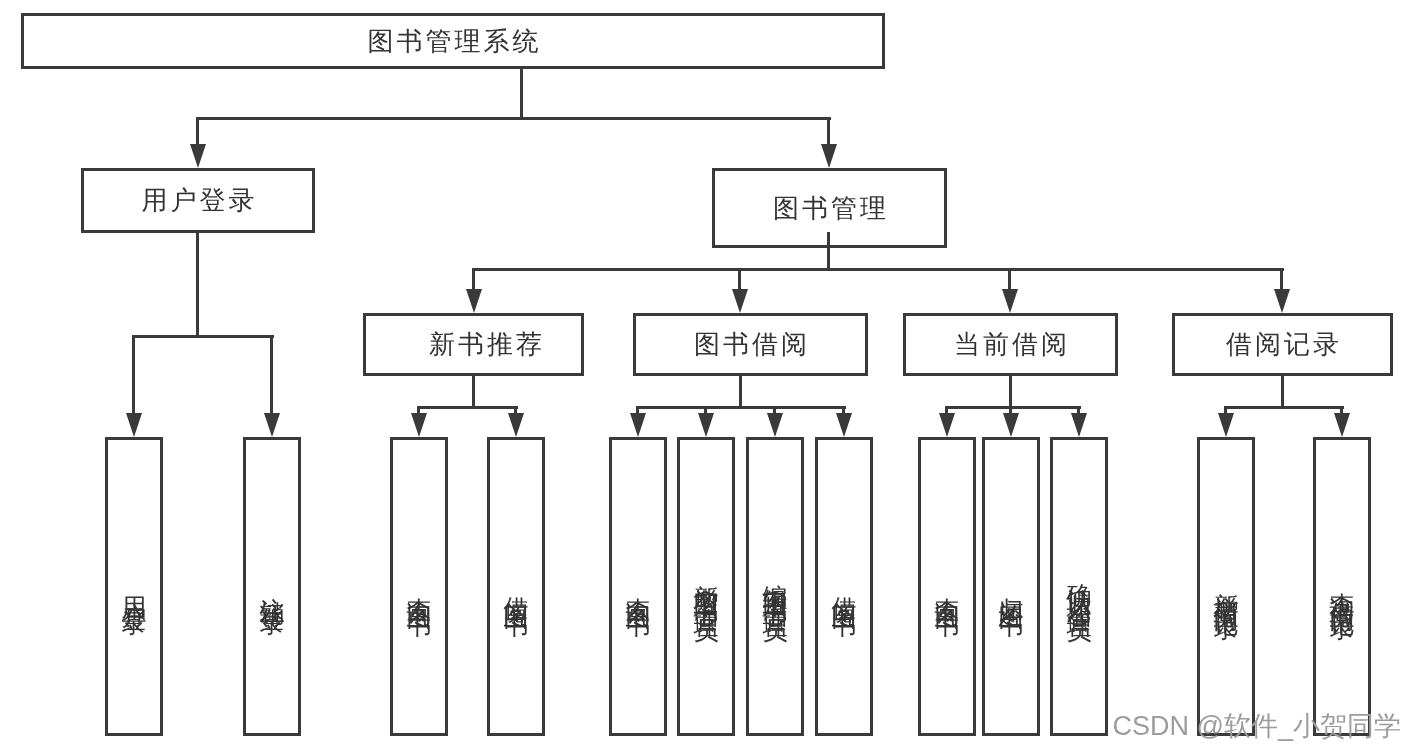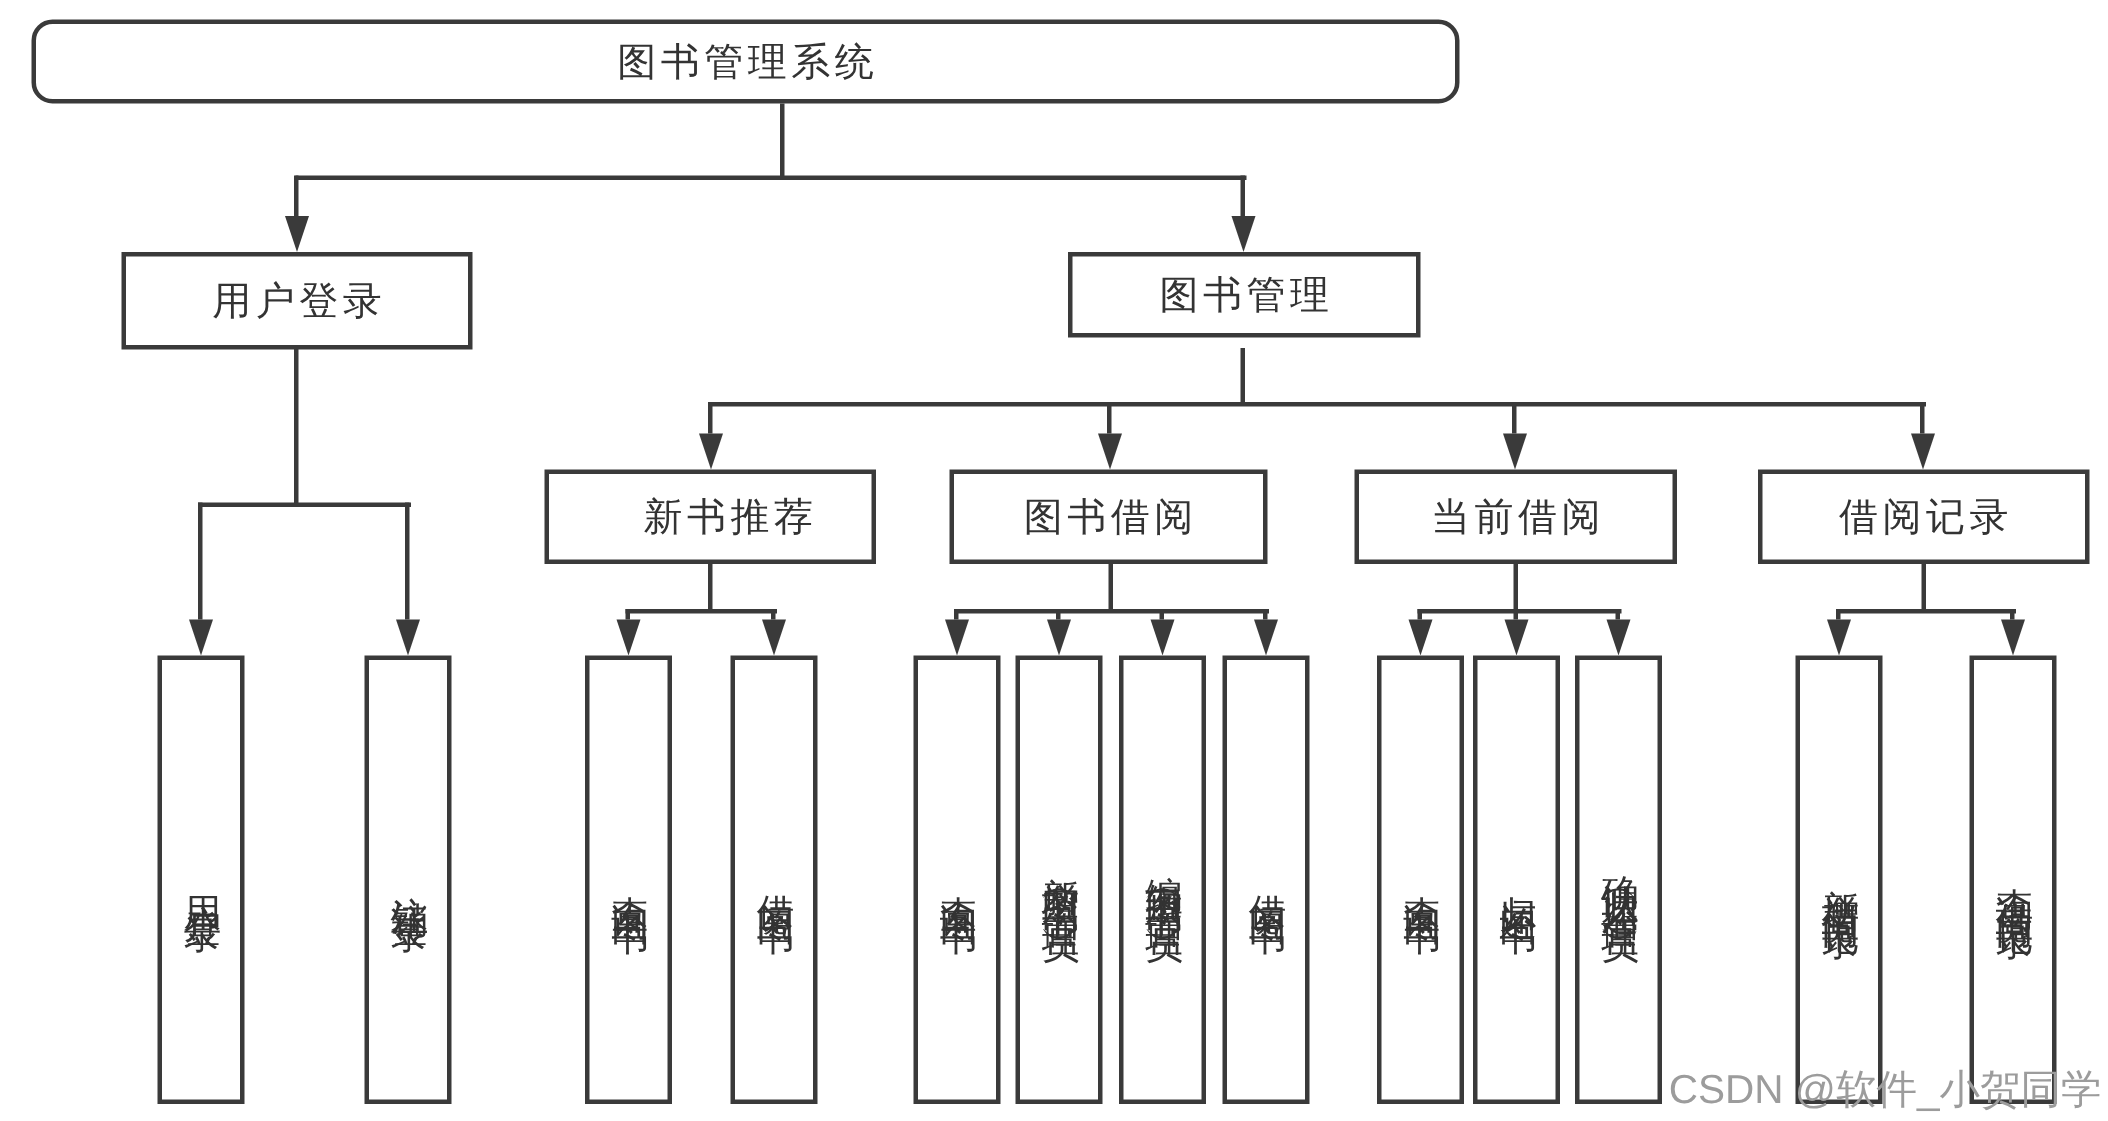--- a/index.html
+++ b/index.html
@@ -59,44 +59,44 @@
     font-size: 27px;
     color: var(--watermark);
     white-space: nowrap;
   }
 </style>
 </head>
 <body>
 
 <div class="canvas">
 
-  <div class="node hnode" style="left:21px; top:13px; width:952px; height:56px;border-radius:14px;">图书管理系统</div>
+  <div class="node hnode" style="left:21px; top:13px; width:864px; height:56px;">图书管理系统</div>
 
   <div class="vline" style="left:520px; top:69px; height:51px;"></div>
   <div class="hline" style="left:197px; top:117px; width:634px;"></div>
   <div class="arrow" style="left:196px; top:117px; height:27px;"></div>
   <div class="arrow" style="left:827px; top:117px; height:27px;"></div>
 
   <div class="node hnode" style="left:81px; top:168px; width:234px; height:65px;">用户登录</div>
-  <div class="node hnode" style="left:712px; top:168px; width:235px; height:57px;text-align:right;">图书管理</div>
+  <div class="node hnode" style="left:712px; top:168px; width:235px; height:80px;text-align:right;">图书管理</div>
 
   <div class="vline" style="left:196px; top:232px; height:105px;"></div>
   <div class="hline" style="left:132px; top:335px; width:142px;"></div>
   <div class="arrow" style="left:132px; top:335px; height:78px;"></div>
   <div class="arrow" style="left:270px; top:335px; height:78px;"></div>
 
   <div class="vline" style="left:827px; top:232px; height:38px;"></div>
   <div class="hline" style="left:472px; top:268px; width:812px;"></div>
   <div class="arrow" style="left:472px; top:268px; height:21px;"></div>
   <div class="arrow" style="left:738px; top:268px; height:21px;"></div>
   <div class="arrow" style="left:1008px; top:268px; height:21px;"></div>
   <div class="arrow" style="left:1280px; top:268px; height:21px;"></div>
 
   <div class="node hnode" style="left:363px; top:313px; width:221px; height:63px;padding-left:24px;">新书推荐</div>
-  <div class="node hnode" style="left:633px; top:313px; width:212px; height:63px;font-family:Liberation Mono, monospace;">图书借阅</div>
+  <div class="node hnode" style="left:633px; top:313px; width:235px; height:63px;font-family:Liberation Mono, monospace;">图书借阅</div>
   <div class="node hnode" style="left:1172px; top:313px; width:221px; height:63px;">借阅记录</div>
   <div class="node hnode" style="left:903px; top:313px; width:215px; height:63px;">当前借阅</div>
 
   <div class="vline" style="left:472px; top:375px; height:33px;"></div>
   <div class="hline" style="left:417px; top:406px; width:101px;"></div>
   <div class="arrow" style="left:417px; top:406px; height:7px;"></div>
   <div class="arrow" style="left:514px; top:406px; height:7px;"></div>
 
   <div class="vline" style="left:739px; top:375px; height:33px;"></div>
   <div class="hline" style="left:636px; top:406px; width:210px;"></div>

